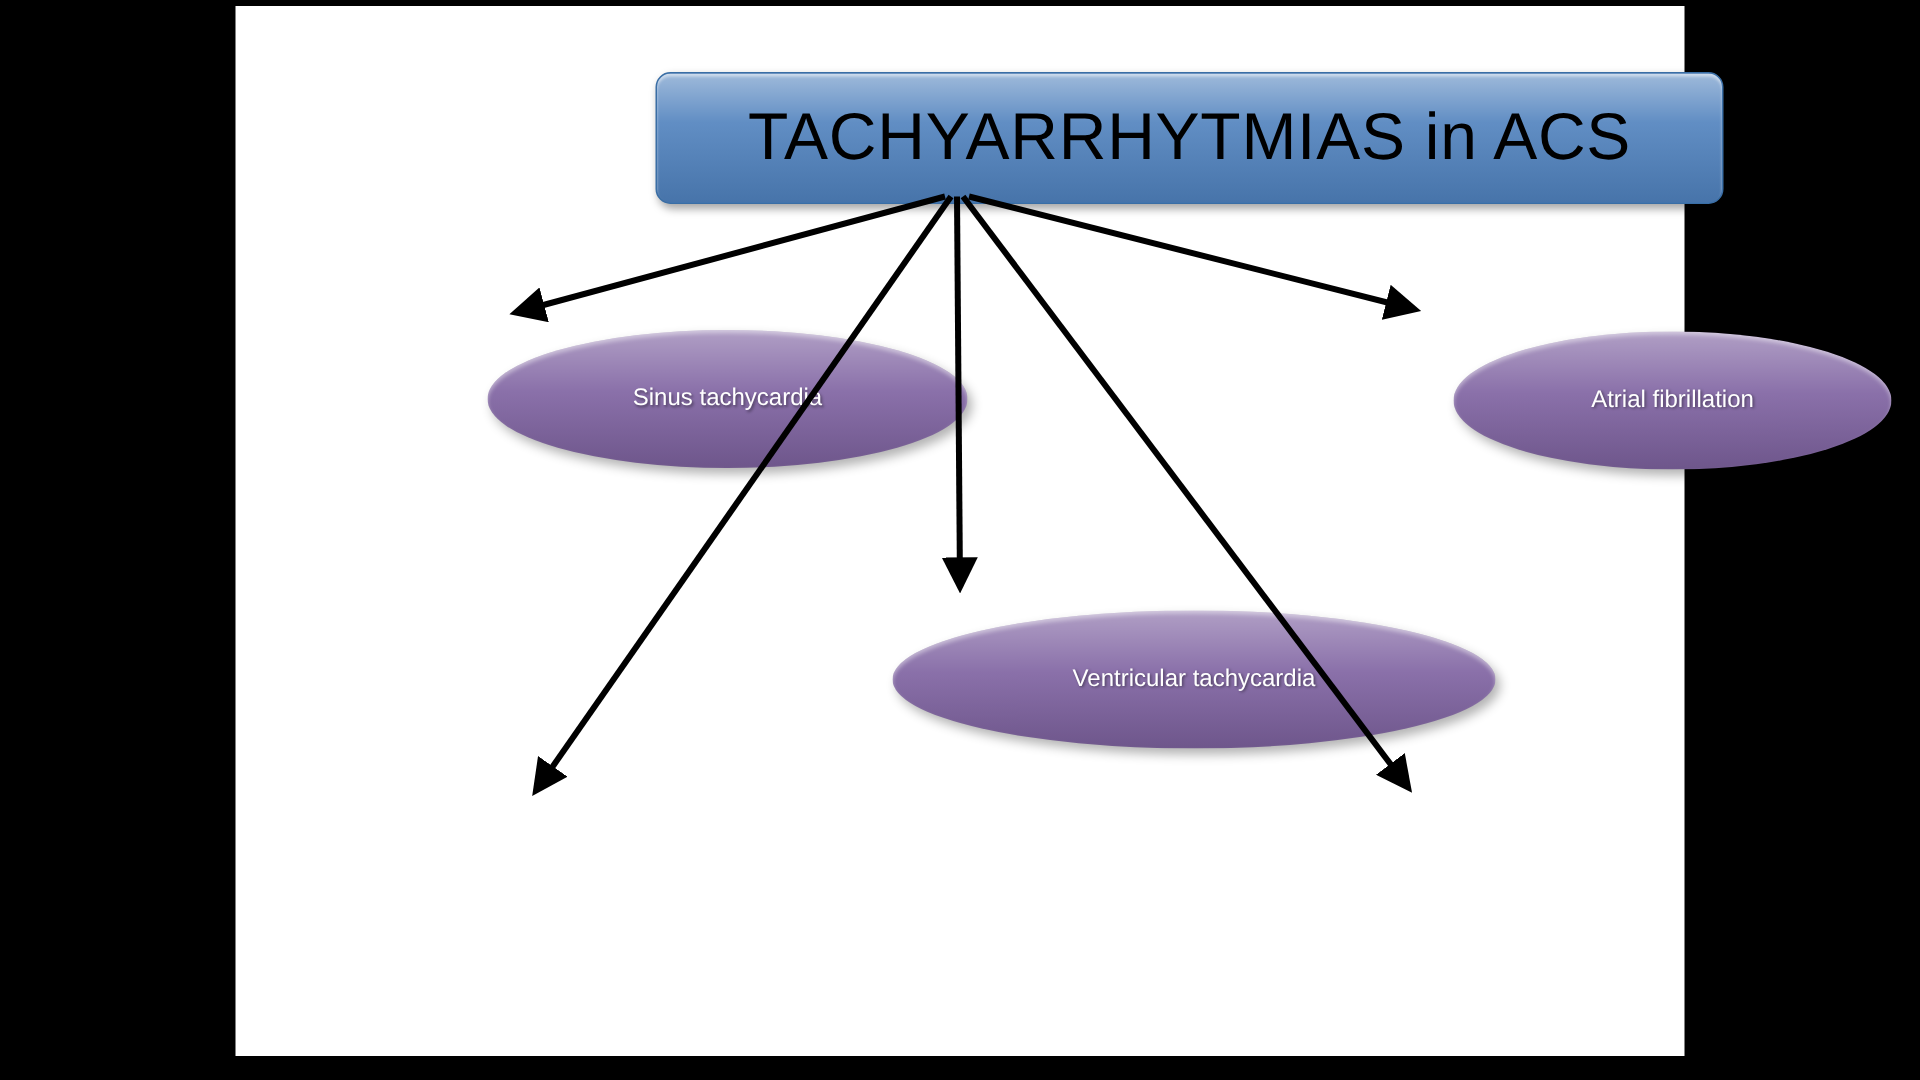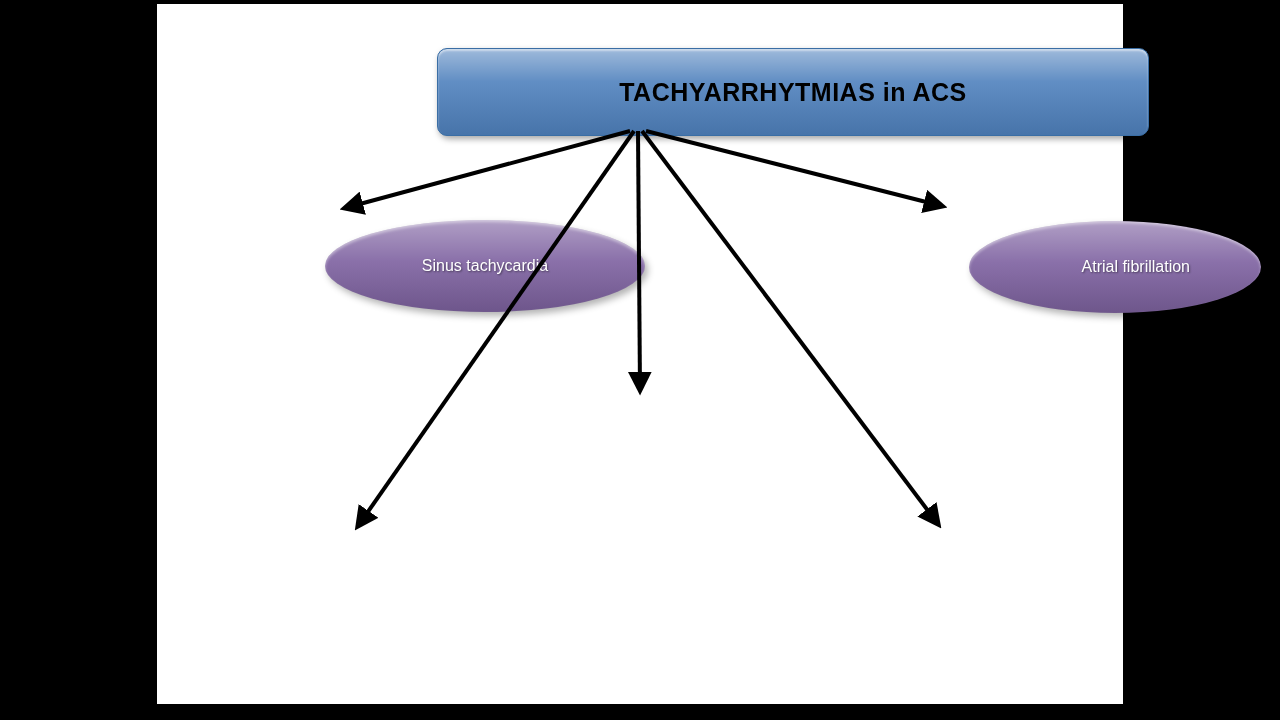--- a/index.html
+++ b/index.html
@@ -33,22 +33,22 @@
     border: 1px solid #3a6ea5;
     background:
       linear-gradient(180deg, rgba(255,255,255,0.45) 0%, rgba(255,255,255,0.10) 38%, rgba(0,0,0,0.10) 100%),
       var(--title-bg, #4f81bd);
     box-shadow: 2px 3px 6px rgba(0,0,0,0.35), inset 0 2px 2px rgba(255,255,255,0.5);
     display: flex;
     align-items: center;
     justify-content: center;
   }
   .title-box .title-text {
-    font-size: 25px;
-    font-weight: bold;
+    font-size: 44px;
+    font-weight: normal;
     color: #000;
     letter-spacing: 0.5px;
     white-space: nowrap;
   }
   .node {
     position: absolute;
     border-radius: 50%;
     background:
       linear-gradient(180deg, rgba(255,255,255,0.38) 0%, rgba(255,255,255,0.08) 45%, rgba(0,0,0,0.14) 100%),
       var(--node-bg, #8064a2);
@@ -63,21 +63,21 @@
     color: #ffffff;
     font-weight: normal;
     font-size: 16px;
     line-height: 1.25;
     text-shadow: 1px 1px 2px rgba(0,0,0,0.45);
   }
   
   .node-sinus            { left: 168px; top: 216px; width: 320px; height: 92px; }
   .node-sinus .node-label { width: 170px; }
   .node-afib             { left: 812px; top: 217px; width: 292px; height: 92px; }
-  .node-afib .node-label { width: 150px; text-align: right; }
+  .node-afib .node-label { width: 150px; }
   .node-vt               { left: 438px; top: 403px; width: 402px; height: 92px; }
   .node-vt .node-label   { width: 190px; }
   .node-svt              { left: 175px; top: 538px; width: 354px; height: 94px; }
   .node-svt .node-label  { width: 240px; }
   .node-aflutter         { left: 797px; top: 538px; width: 306px; height: 90px; }
   .node-aflutter .node-label { width: 260px; }
   .arrows {
     position: absolute;
     left: 0;
     top: 0;
@@ -97,20 +97,23 @@
     </div>
 
     <div class="node node-sinus">
       <span class="node-label">Sinus tachycardia</span>
     </div>
 
     <div class="node node-afib">
       <span class="node-label">Atrial fibrillation</span>
     </div>
 
+    <div class="node node-vt">
+      <span class="node-label">Ventricular tachycardia</span>
+    </div>
 
 
   </div>
 
   <svg class="arrows" viewBox="0 0 1280 720" xmlns="http://www.w3.org/2000/svg">
     <defs>
       <marker id="arrowhead" markerWidth="6" markerHeight="6" refX="4.6" refY="3" orient="auto">
         <polygon points="0 0, 6 3, 0 6" class="arrow-fill" fill="#000000"></polygon>
       </marker>
     </defs>

